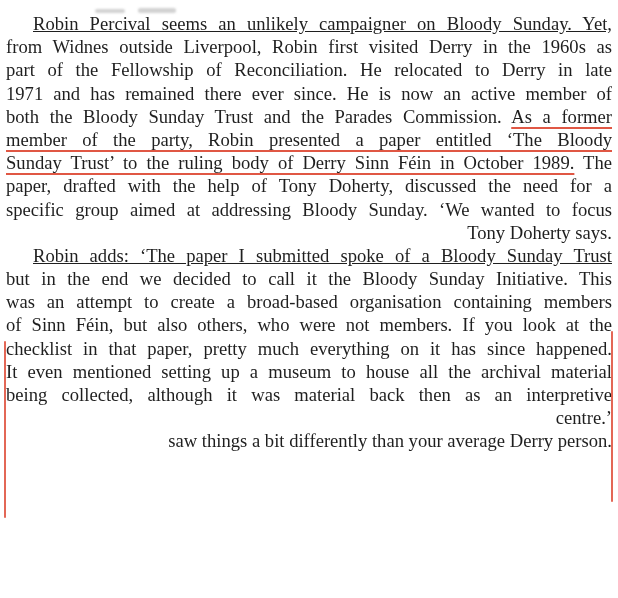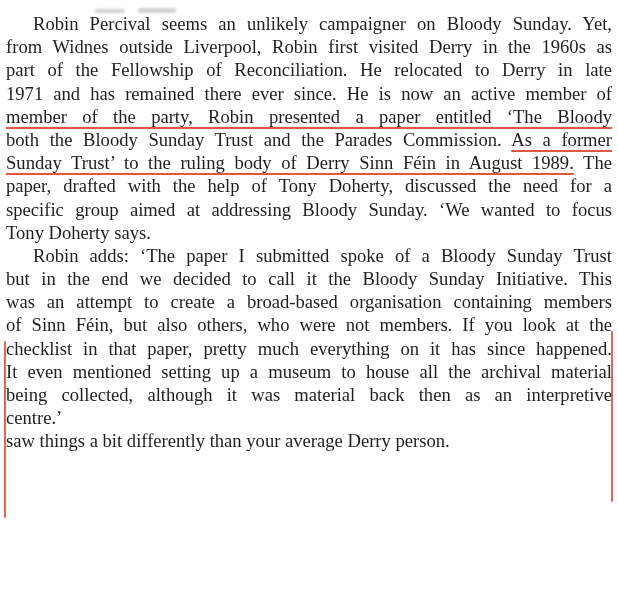--- a/index.html
+++ b/index.html
@@ -25,28 +25,28 @@
     left: 6px;
     top: 12px;
     width: 606px;
     color: var(--ink);
     font-size: 18.6px;
   }
   .line {
     height: 23.2px;
     line-height: 23.2px;
     white-space: nowrap;
-    text-align: left;
+    text-align: right;
   }
   .line.j {
     white-space: normal;
     text-align: justify;
     text-align-last: justify;
   }
-  .line.ind { text-indent: 27px; }
+  .line.ind { text-indent: 27px; text-decoration: underline; }
   .u {
     text-decoration: underline;
     text-decoration-color: var(--red);
     text-decoration-thickness: 2px;
     text-underline-offset: 3.5px;
     text-decoration-skip-ink: none;
   }
   .margin-mark {
     position: absolute;
     width: 2px;
@@ -66,23 +66,23 @@
 <body>
 
 <div id="page">
   <div class="scan-artifact" style="left:95px; top:9px; width:30px; height:4px;"></div>
   <div class="scan-artifact" style="left:138px; top:8px; width:38px; height:5px;"></div>
   <div id="text-block">
       <div class="line j ind"><span>Robin Percival seems an unlikely campaigner on Bloody Sunday. Yet,</span></div>
       <div class="line j"><span>from Widnes outside Liverpool, Robin first visited Derry in the 1960s as</span></div>
       <div class="line j"><span>part of the Fellowship of Reconciliation. He relocated to Derry in late</span></div>
       <div class="line j"><span>1971 and has remained there ever since. He is now an active member of</span></div>
+      <div class="line j"><span>both the Bloody Sunday Trust and the Parades Commission. </span><span class="u">As a former</span></div>
       <div class="line j"><span class="u">member of the party, Robin presented a paper entitled ‘The Bloody</span></div>
-      <div class="line j"><span>both the Bloody Sunday Trust and the Parades Commission. </span><span class="u">As a former</span></div>
-      <div class="line j"><span class="u">Sunday Trust’ to the ruling body of Derry Sinn Féin in August 1989.</span><span> The</span></div>
+      <div class="line j"><span class="u">Sunday Trust’ to the ruling body of Derry Sinn Féin in October 1989.</span><span> The</span></div>
       <div class="line j"><span>paper, drafted with the help of Tony Doherty, discussed the need for a</span></div>
       <div class="line j"><span>specific group aimed at addressing Bloody Sunday. ‘We wanted to focus</span></div>
       <div class="line"><span>Tony Doherty says.</span></div>
       <div class="line j ind"><span>Robin adds: ‘The paper I submitted spoke of a Bloody Sunday Trust</span></div>
       <div class="line j"><span>but in the end we decided to call it the Bloody Sunday Initiative. This</span></div>
       <div class="line j"><span>was an attempt to create a broad-based organisation containing members</span></div>
       <div class="line j"><span>of Sinn Féin, but also others, who were not members. If you look at the</span></div>
       <div class="line j"><span>checklist in that paper, pretty much everything on it has since happened.</span></div>
       <div class="line j"><span>It even mentioned setting up a museum to house all the archival material</span></div>
       <div class="line j"><span>being collected, although it was material back then as an interpretive</span></div>

